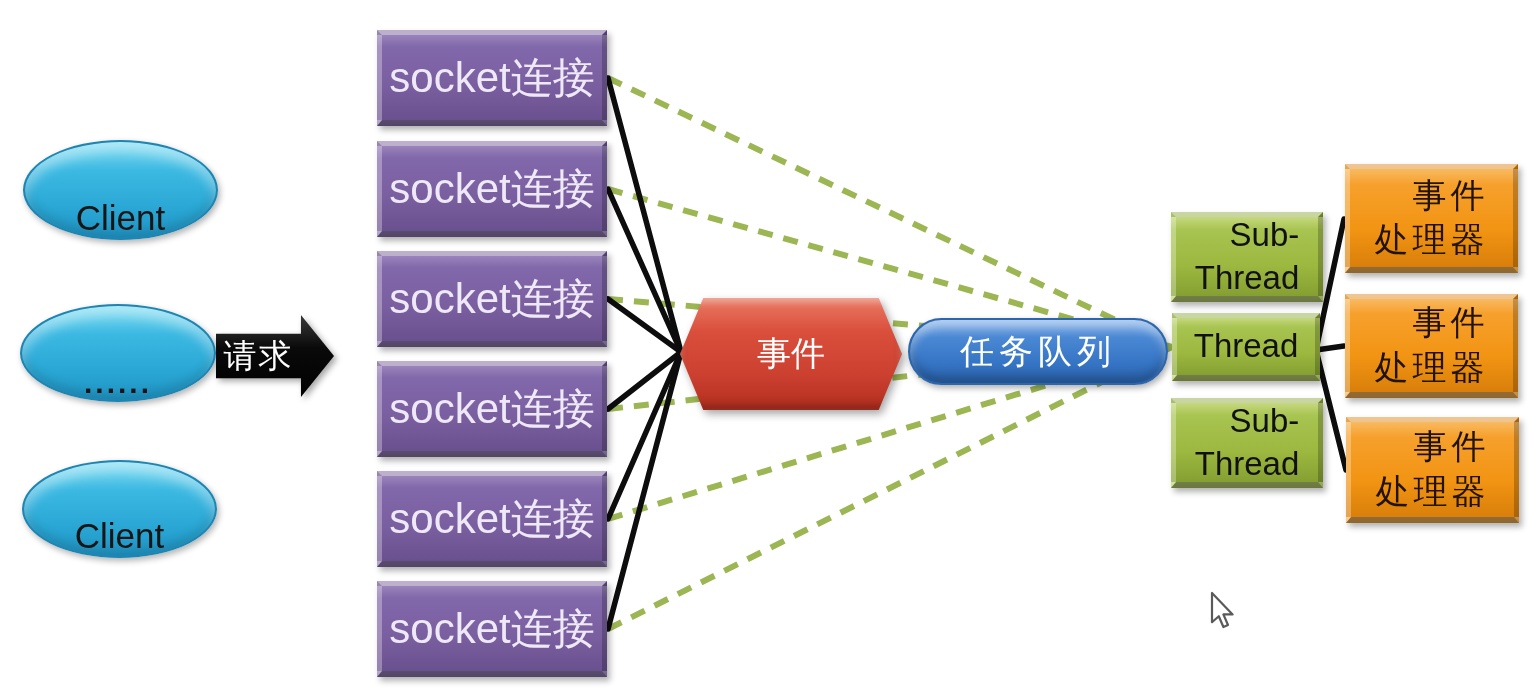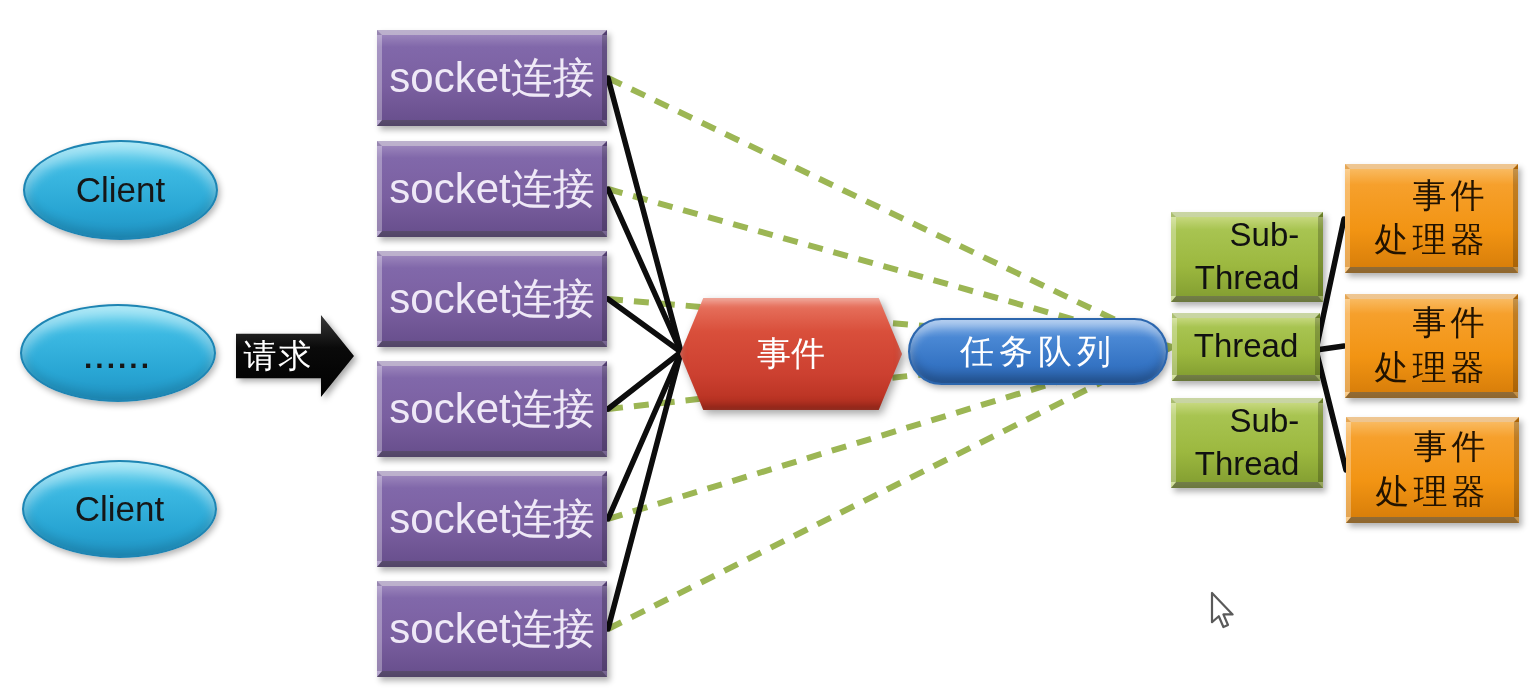--- a/index.html
+++ b/index.html
@@ -10,21 +10,21 @@
   }
   .node{position:absolute;display:flex;align-items:center;justify-content:center;box-sizing:border-box;}
   .lines-svg{position:absolute;left:0;top:0;}
 
   
   .ellipse{
     border-radius:50%;
     background:linear-gradient(180deg,#7edcf2 0%,#3cb9e2 30%,#29a6d4 70%,#2094c4 100%);
     border:2px solid #1e84b2;
     box-shadow:2px 3px 6px rgba(0,0,0,.30), inset 0 10px 12px rgba(255,255,255,.40), inset 0 -6px 10px rgba(0,0,0,.12);
-    color:#161616;font-size:35px;
+    color:#161616;font-size:35px;align-items:flex-end;
   }
   .ellipse .dots{font-weight:bold;letter-spacing:3px;font-size:30px;padding-top:10px;}
 
   
   .bevel{
     border-style:solid;
     border-width:5px 5px 6px 5px;
     border-color:rgba(255,255,255,.55) rgba(0,0,0,.22) rgba(0,0,0,.42) rgba(255,255,255,.30);
     box-shadow:3px 4px 6px rgba(0,0,0,.30);
   }
@@ -112,21 +112,21 @@
   <div class="node ellipse" style="left:23px;top:140px;width:195px;height:100px">
     <span>Client</span>
   </div>
   <div class="node ellipse" style="left:20px;top:304px;width:196px;height:98px">
     <span class="dots">......</span>
   </div>
   <div class="node ellipse" style="left:22px;top:460px;width:195px;height:98px">
     <span>Client</span>
   </div>
 
-  <div class="arrow-wrap" style="left:236px;top:315px;width:118px;height:82px">
+  <div class="arrow-wrap" style="left:216px;top:315px;width:118px;height:82px">
     <div class="arrow-shape">
       <span class="arrow-label">请求</span>
     </div>
   </div>
 
   <div class="node bevel socket" style="left:377px;top:30px;width:230px;height:96px">
     <span>socket连接</span>
   </div>
   <div class="node bevel socket" style="left:377px;top:141px;width:230px;height:96px">
     <span>socket连接</span>

